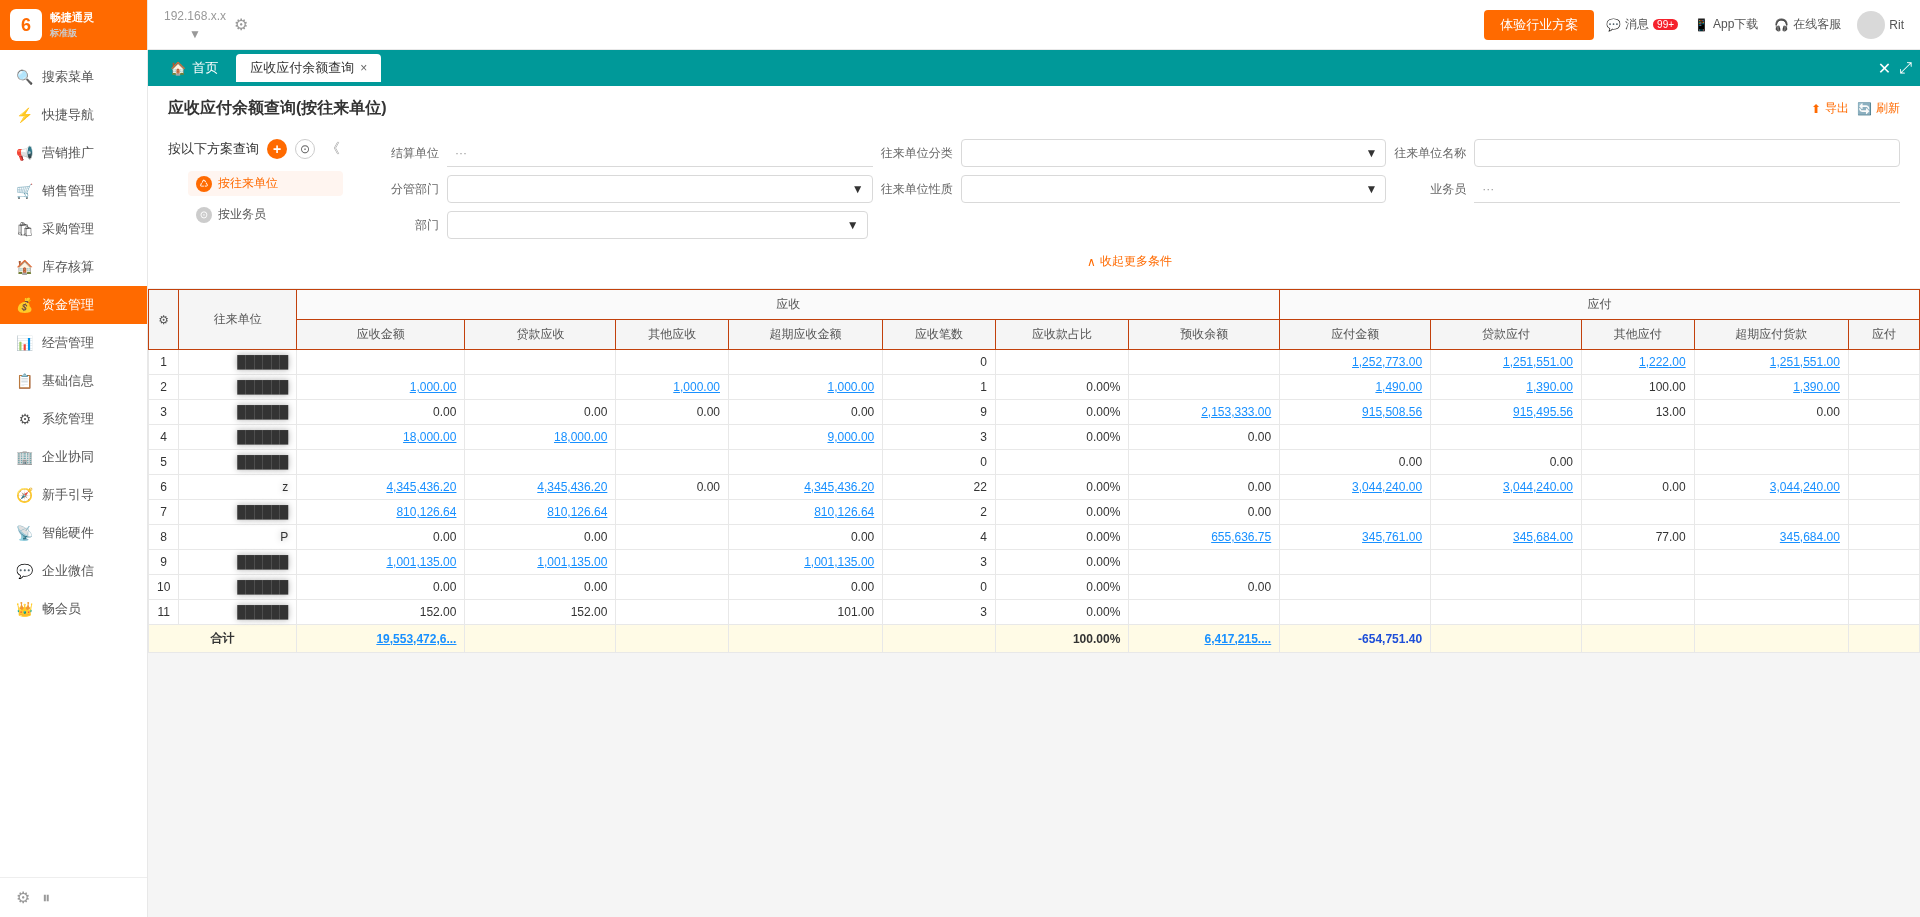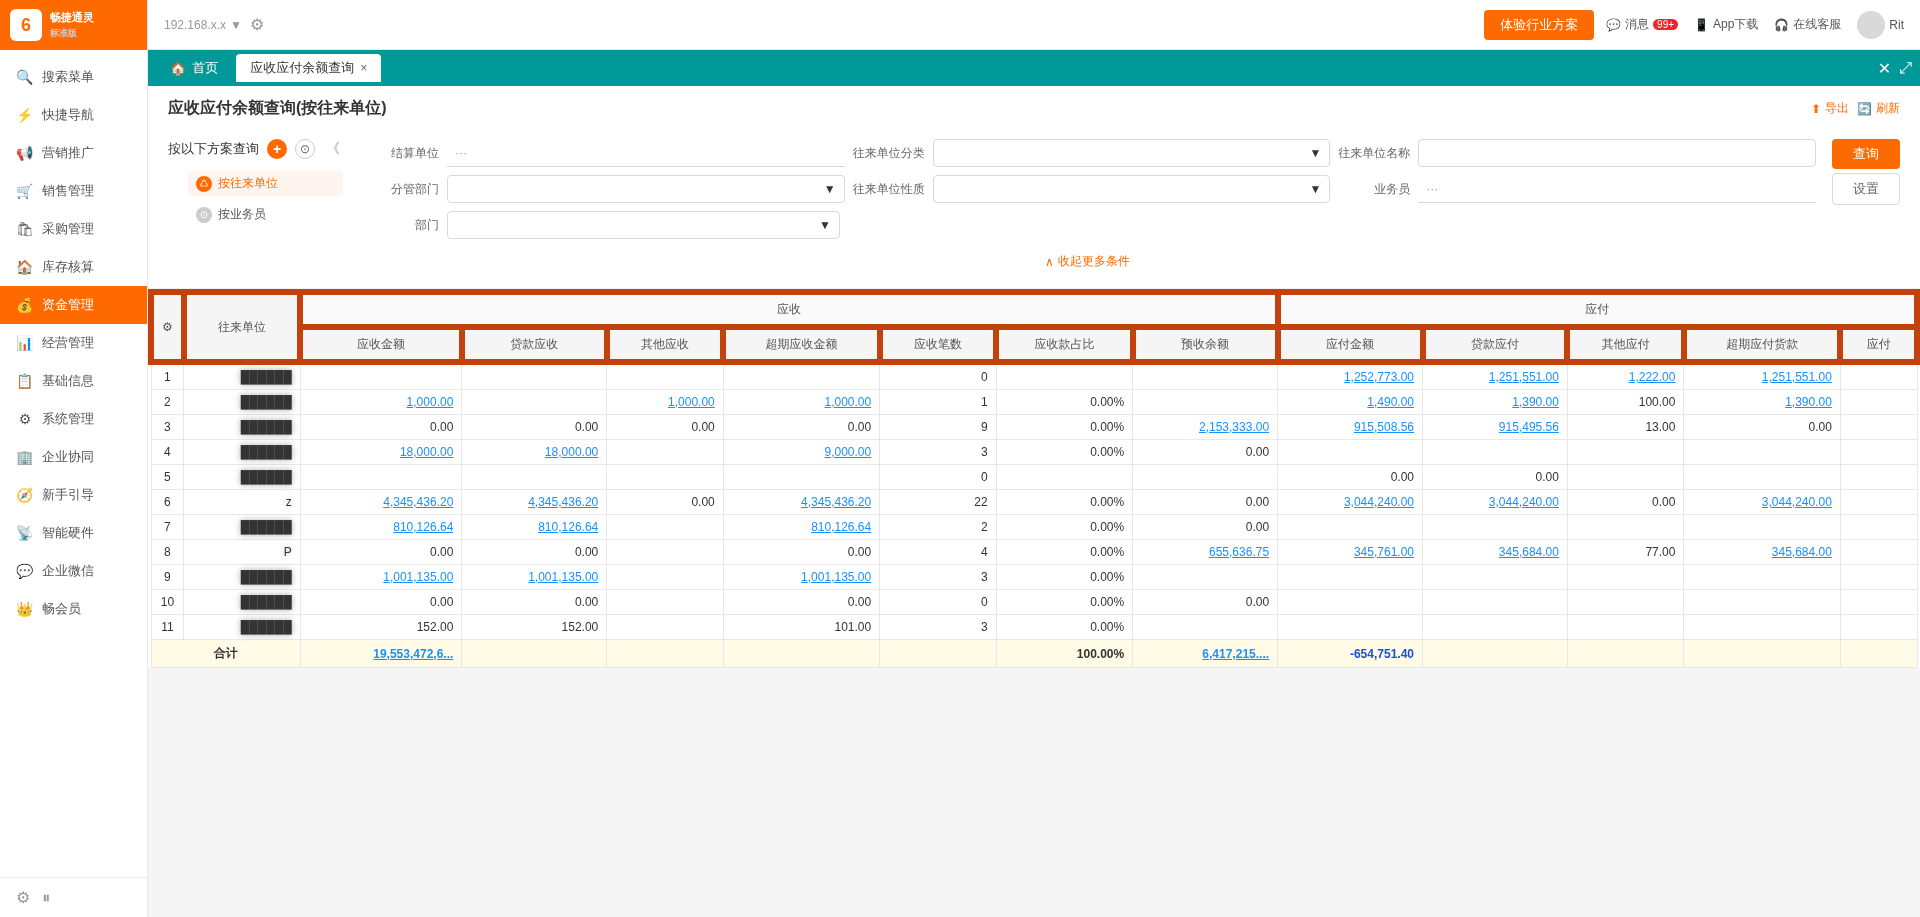--- a/index.html
+++ b/index.html
@@ -20,21 +20,21 @@
     .sidebar-item-icon { width: 18px; height: 18px; display: flex; align-items: center; justify-content: center; font-size: 14px; flex-shrink: 0; }
     .sidebar-item-label { font-size: 13px; }
     .sidebar-footer { padding: 10px 16px; display: flex; align-items: center; gap: 12px; border-top: 1px solid #eee; }
 
     
     .main { flex: 1; display: flex; flex-direction: column; overflow: hidden; }
 
     
     .topbar { height: 50px; background: #fff; border-bottom: 1px solid #e8e8e8; display: flex; align-items: center; padding: 0 16px; gap: 12px; flex-shrink: 0; }
     .topbar-breadcrumb { display: flex; align-items: center; gap: 8px; flex: 1; }
-    .breadcrumb-item { color: #999; font-size: 12px; display: flex; align-items: center; gap: 4px; }
+    .breadcrumb-item { color: #999; font-size: 12px; display: flex; align-items: center; gap: 4px; flex-direction: column; }
     .topbar-center { display: flex; align-items: center; gap: 8px; }
     .btn-plan { background: #ff6a00; color: #fff; border: none; padding: 6px 16px; border-radius: 4px; cursor: pointer; font-size: 13px; }
     .topbar-right { display: flex; align-items: center; gap: 16px; margin-left: auto; }
     .topbar-right-item { display: flex; align-items: center; gap: 4px; color: #555; cursor: pointer; font-size: 12px; }
     .badge-red { background: #f5222d; color: #fff; border-radius: 8px; padding: 0 4px; font-size: 10px; min-width: 16px; text-align: right; }
     .user-avatar { width: 28px; height: 28px; background: #d9d9d9; border-radius: 50%; }
 
     
     .tabbar { height: 36px; background: #009999; display: flex; align-items: center; padding: 0 8px; flex-shrink: 0; gap: 4px; }
     .tab-item { height: 28px; padding: 0 14px; display: flex; align-items: center; gap: 6px; border-radius: 4px 4px 0 0; cursor: pointer; font-size: 13px; color: #fff; }
@@ -74,21 +74,21 @@
     .filter-input-dots { flex: 1; height: 28px; border: none; border-bottom: 1px solid #d9d9d9; padding: 0 8px; font-size: 12px; color: #999; display: flex; align-items: center; }
     .filter-select { flex: 1; height: 28px; border: 1px solid #d9d9d9; border-radius: 4px; padding: 0 8px; font-size: 12px; background: #fff; display: flex; align-items: center; justify-content: space-between; cursor: pointer; }
     .filter-collapse-btn { text-align: center; padding: 6px 0; color: #ff6a00; cursor: pointer; font-size: 12px; display: flex; align-items: center; justify-content: center; gap: 4px; }
     .filter-actions { display: flex; flex-direction: column; gap: 4px; }
     .btn-query { background: #ff6a00; color: #fff; border: none; padding: 6px 20px; border-radius: 4px; cursor: pointer; font-size: 13px; }
     .btn-set { background: #fff; color: #666; border: 1px solid #d9d9d9; padding: 6px 20px; border-radius: 4px; cursor: pointer; font-size: 13px; }
 
     
     .table-wrapper { overflow: auto; background: #fff; }
     .data-table { width: 100%; border-collapse: collapse; font-size: 12px; }
-    .data-table th { background: #f5f5f5; border: 6px solid #c2410c; padding: 6px 8px; text-align: center; font-weight: normal; color: #555; white-space: nowrap; }
+    .data-table th { background: #f5f5f5; border: 1px solid #c2410c; padding: 6px 8px; text-align: center; font-weight: normal; color: #555; white-space: nowrap; }
     .data-table td { border: 1px solid #e8e8e8; padding: 5px 8px; color: #333; text-align: right; white-space: nowrap; }
     .data-table td.center { text-align: center; }
     .data-table td.link { color: #1890ff; text-decoration: underline; cursor: pointer; }
     .data-table .col-group-header { text-align: center; background: #fafafa; }
     .data-table .summary-row td { background: #fffbe6; font-weight: bold; }
     .settings-col { width: 30px; text-align: center; cursor: pointer; }
     .row-num { color: #999; text-align: center; }
     .blurred { color: transparent; text-shadow: 0 0 6px #aaa; user-select: none; }
 
     
@@ -317,24 +317,20 @@
                   </div>
                 </div>
               </div>
 
               <div class="filter-collapse-btn">
                 <span>∧</span>
                 <span>收起更多条件</span>
               </div>
             </div>
 
-            <div class="filter-actions">
-              <button class="btn-query">查询</button>
-              <button class="btn-set">设置</button>
-            </div>
           </div>
         </div>
 
         <div class="table-wrapper">
           <table class="data-table">
             <thead>
               <tr>
                 <th rowspan="2" class="settings-col">⚙</th>
                 <th rowspan="2">往来单位</th>
                 <th colspan="7" class="col-group-header">应收</th>

